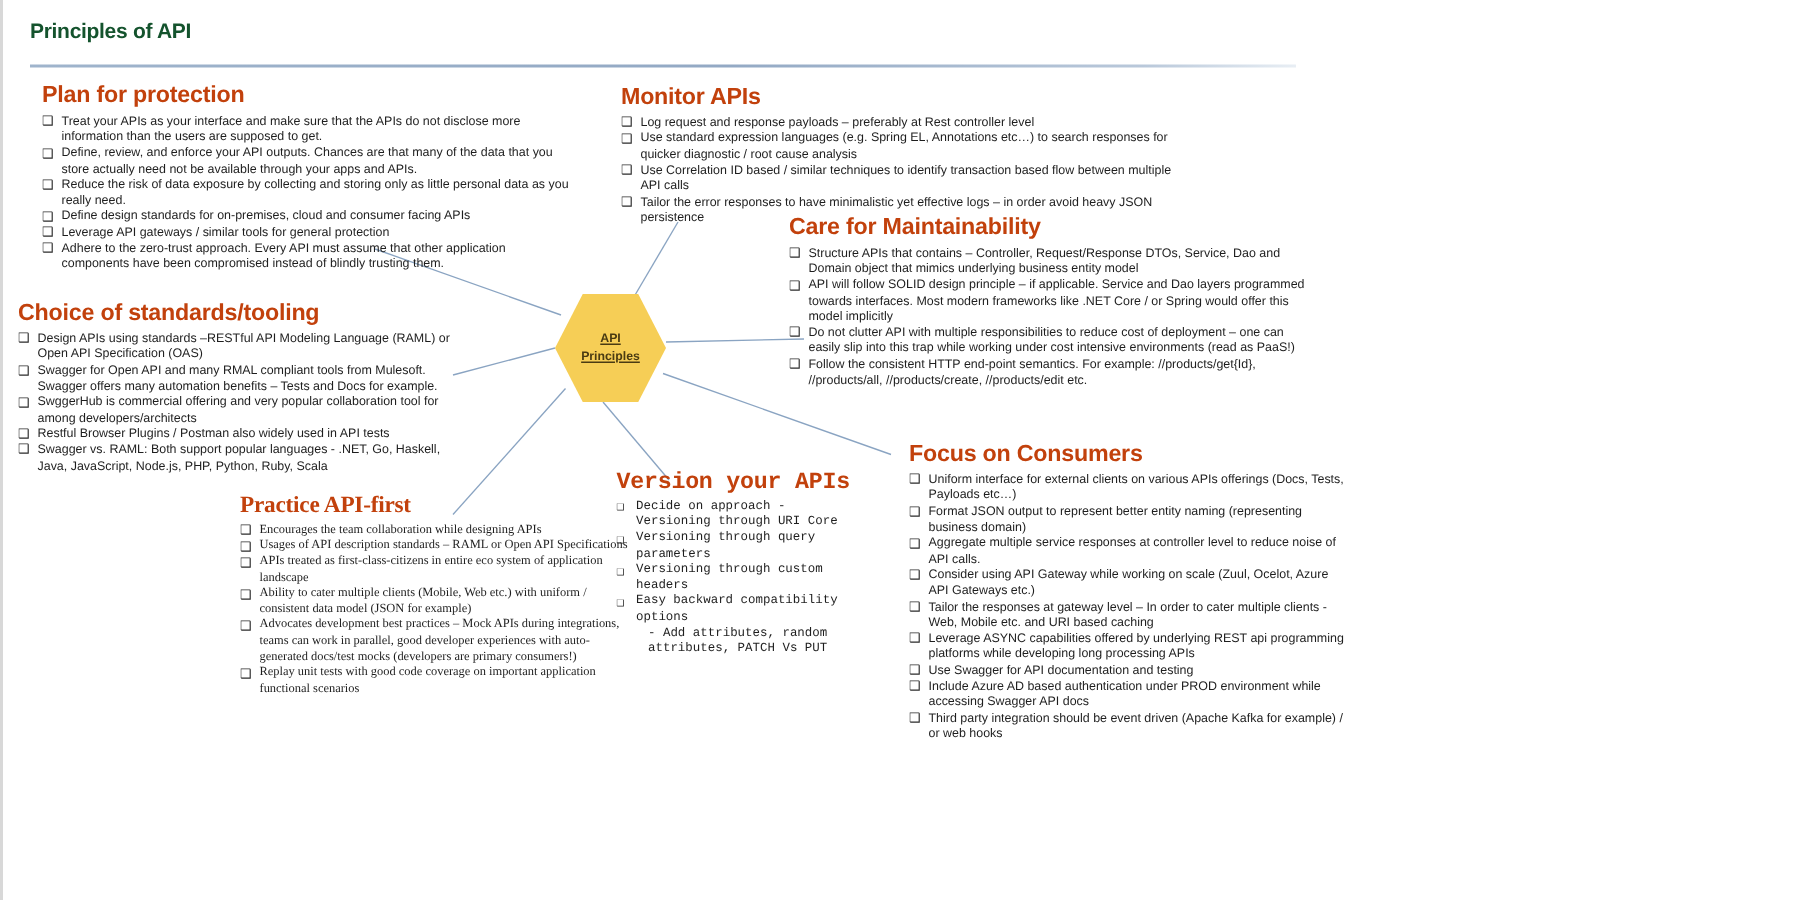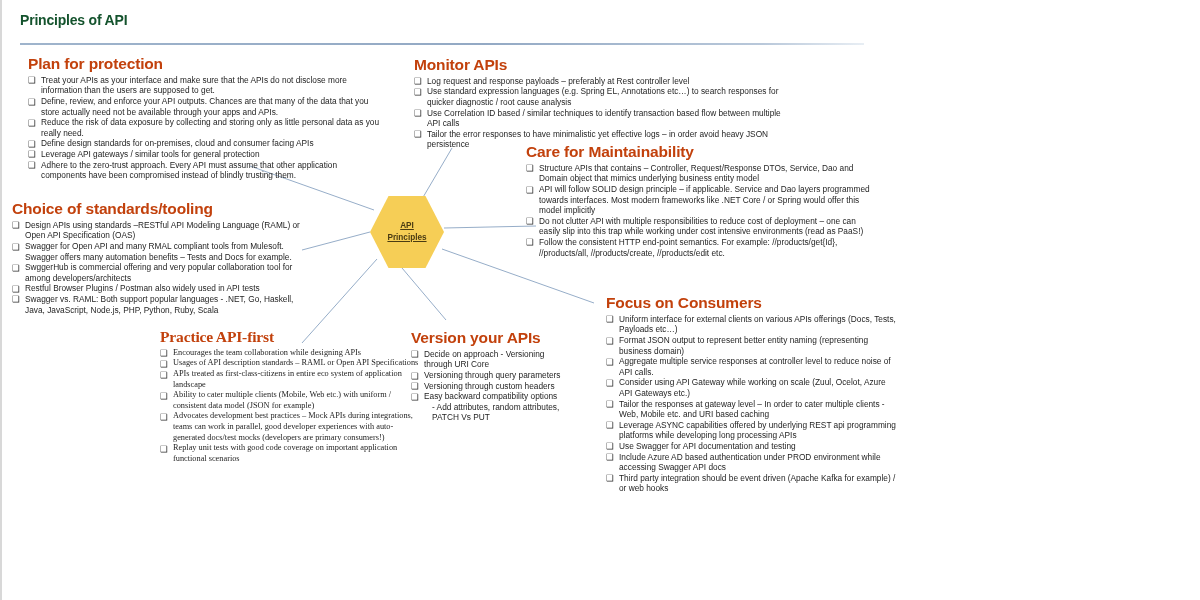--- a/index.html
+++ b/index.html
@@ -86,21 +86,21 @@
     color: #2b2b2b;
   }
   ul.bullets > li.sub {
     padding-left: 21px;
   }
 
   
   #sec-plan            { left: 26px;  top: 55px;  width: 352px; }
   #sec-standards       { left: 10px;  top: 200px; width: 300px; }
   #sec-practice        { left: 158px; top: 328px; width: 262px; font-family: Liberation Serif, serif; }
-  #sec-version         { left: 409px; top: 329px; width: 160px; }
+  #sec-version         { left: 409px; top: 313px; width: 160px; font-family: Liberation Mono, monospace; }
   #sec-monitor         { left: 412px; top: 56px;  width: 380px; }
   #sec-maintain        { left: 524px; top: 143px; width: 348px; }
   #sec-consumers       { left: 592px; top: 294px; width: 290px; margin-left: 12px; }
 
   #sec-monitor ul.bullets > li,
   #sec-maintain ul.bullets > li { font-size: 8.3px; }
 
   
   #hex-wrap {
     position: absolute;

